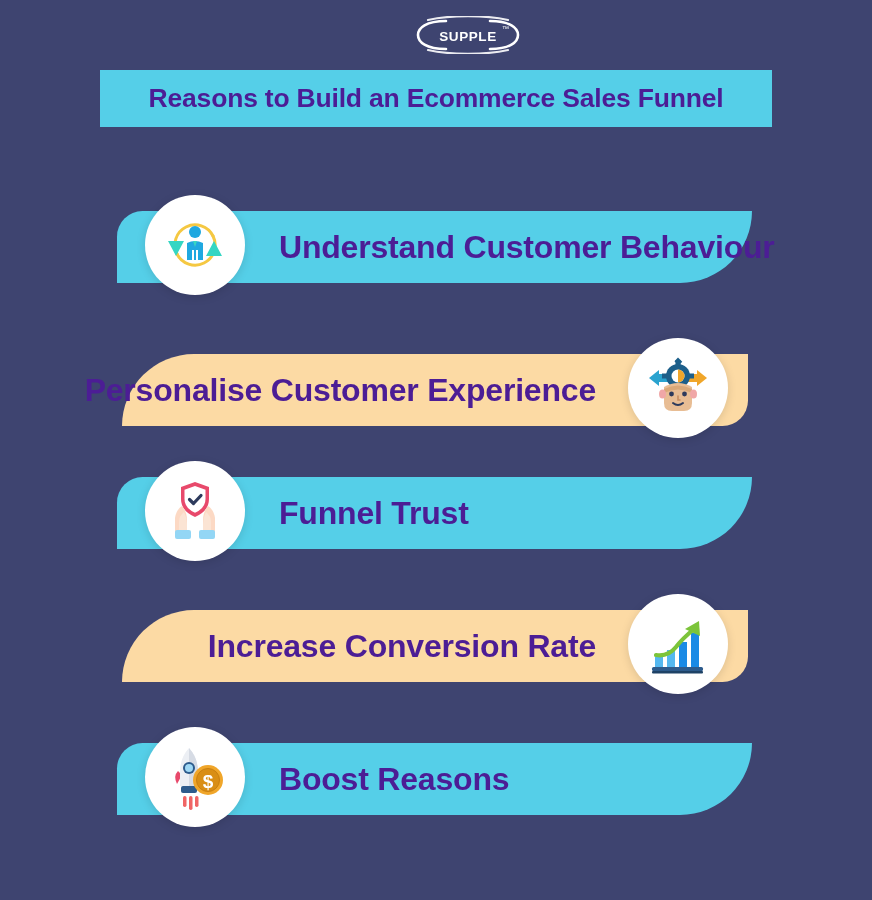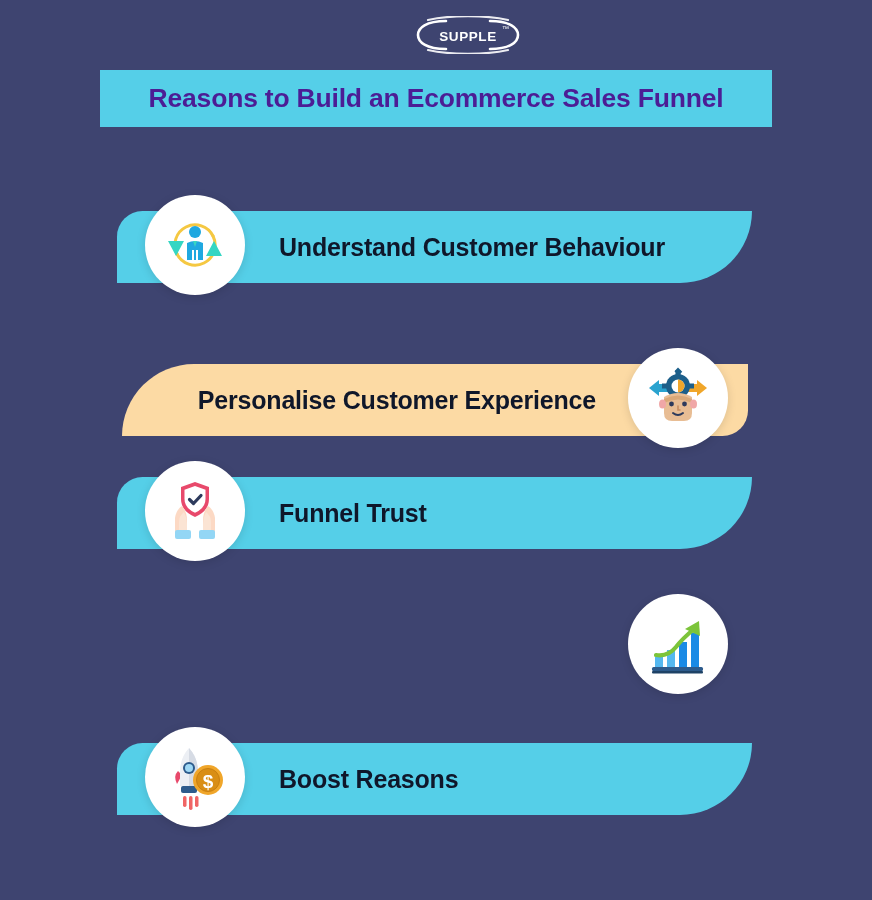--- a/index.html
+++ b/index.html
@@ -50,21 +50,21 @@
   }
 
   
   .row {
     position: absolute;
     left: 0;
     width: 872px;
     height: 120px;
   }
   .row-1 { top: 193px; }
-  .row-2 { top: 346px; }
+  .row-2 { top: 336px; }
   .row-3 { top: 459px; }
   .row-4 { top: 592px; }
   .row-5 { top: 725px; }
 
   
   .banner {
     position: absolute;
     top: 18px;
     height: 72px;
     display: flex;
@@ -87,22 +87,22 @@
     background: #fcdaa4;
     border-radius: 0 0 0 0;
     justify-content: flex-end;
     padding-right: 152px;
     box-sizing: border-box;
   }
   .banner-right {
     border-radius: 96px 0 34px 0;
   }
   .banner-label {
-    color: #0f172a;
-    font-size: 25px;
+    color: #4c1d95;
+    font-size: 32px;
     font-weight: bold;
     letter-spacing: -0.2px;
     white-space: nowrap;
   }
 
   
   .icon-circle {
     position: absolute;
     top: 0;
     width: 100px;
@@ -200,20 +200,23 @@
       <path d="M48 30 q6 4 7 12 l0 14 -12 0 0 -12 q0 -8 5 -14z" fill="#fcd9c4"></path>
       <path d="M24 36 q3 6 3 12 l0 8 -8 0 0 -10 q0 -6 5 -10z" fill="#fbe4d4"></path>
       <path d="M46 36 q-3 6 -3 12 l0 8 8 0 0 -10 q0 -6 -5 -10z" fill="#fbe4d4"></path>
       <rect x="15" y="54" width="16" height="9" rx="2" fill="#93d6f5"></rect>
       <rect x="39" y="54" width="16" height="9" rx="2" fill="#93d6f5"></rect>
     </svg>
   </div>
 </div>
 
 <div class="row row-4">
+  <div class="banner banner-right">
+    <span class="banner-label">Increase Conversion Rate</span>
+  </div>
   <div class="icon-circle icon-right">
     <svg class="icon-svg" width="70" height="70" viewBox="0 0 70 70">
       <rect x="12" y="48" width="8" height="10" fill="#54b8f0"></rect>
       <rect x="24" y="41" width="8" height="17" fill="#54b8f0"></rect>
       <rect x="36" y="33" width="8" height="25" fill="#1a8ae5"></rect>
       <rect x="48" y="24" width="8" height="34" fill="#1a8ae5"></rect>
       <rect x="9" y="58" width="51" height="4" rx="1.5" fill="#2d5b8c"></rect>
       <rect x="9" y="62" width="51" height="2.5" rx="1" fill="#1e4266"></rect>
       <path d="M13 46 q12 2 20 -8 q6 -8 18 -18" fill="none" stroke="#7cc43a" stroke-width="4.2" stroke-linecap="round"></path>
       <polygon points="56,12 57,27 42,20" fill="#7cc43a"></polygon>

